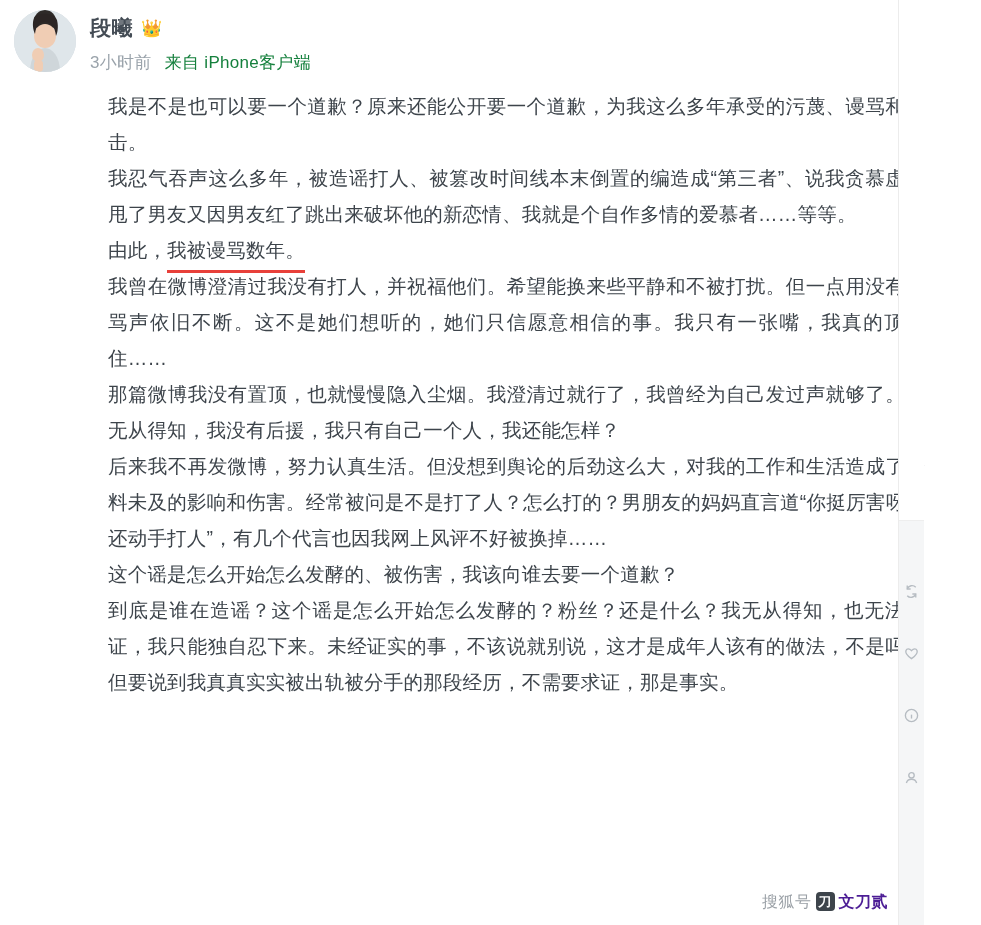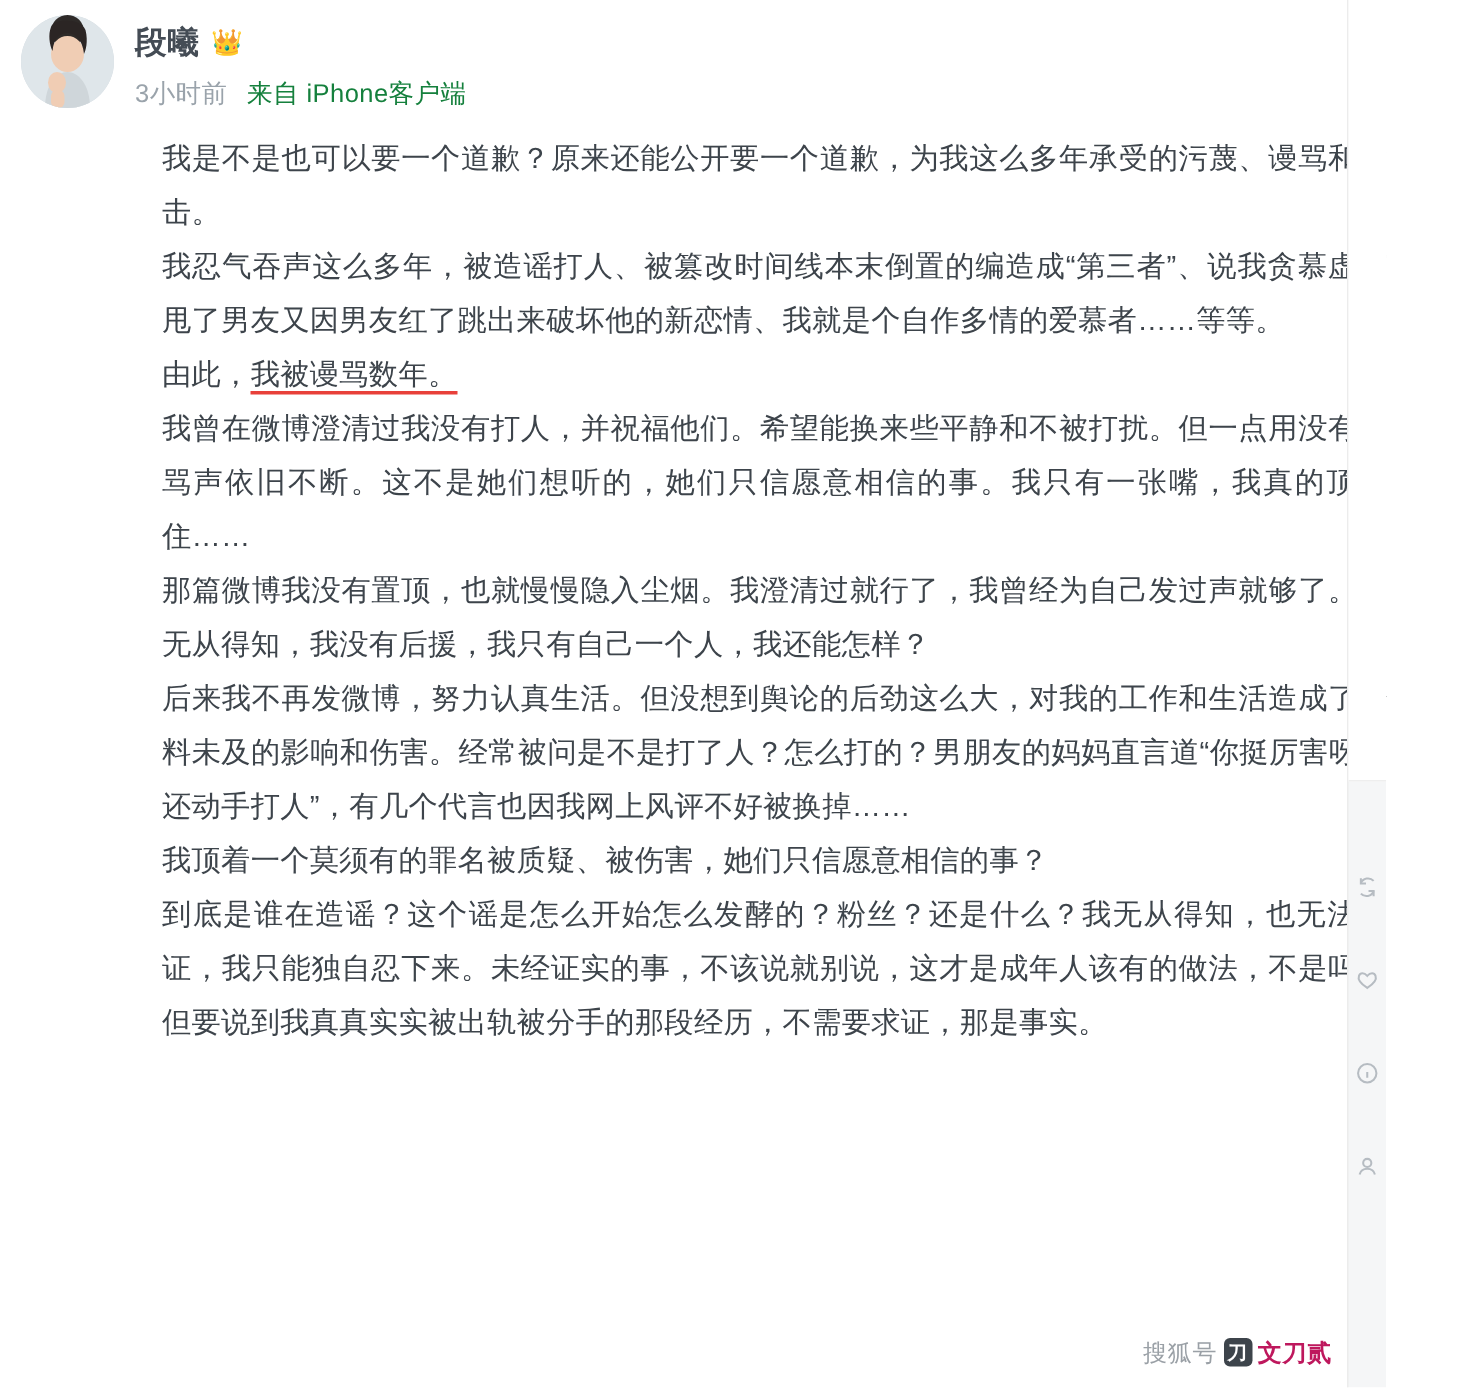--- a/index.html
+++ b/index.html
@@ -87,21 +87,21 @@
   .post-body p {
     margin: 0;
   }
   .hl {
     position: relative;
     display: inline;
     background-image: linear-gradient(to top, #e8403a 0, #e8403a 2.5px, transparent 2.5px);
     background-repeat: no-repeat;
     background-position: 0 100%;
     background-size: 100% 100%;
-    padding-bottom: 2px;
+    padding-bottom: 12px;
   }
   
   .rail {
     position: absolute;
     right: 0;
     top: 0;
     width: 26px;
     height: 925px;
     background: #f5f6f7;
     border-left: 1px solid #ececec;
@@ -152,21 +152,21 @@
     width: 19px;
     height: 19px;
     border-radius: 4px;
     background: #3d444b;
     color: #ffffff;
     font-size: 13px;
     margin: 0 4px;
     font-weight: bold;
   }
   .wm-name {
-    color: #be185d;
+    color: #4c1d95;
     font-weight: bold;
     font-size: 16px;
   }
 </style>
 </head>
 <body>
 
 <div id="app">
 
   <div class="post">
@@ -195,21 +195,21 @@
       </div>
     </div>
 
     <div class="post-body">
       <p>我是不是也可以要一个道歉？原来还能公开要一个道歉，为我这么多年承受的污蔑、谩骂和攻击。</p>
       <p>我忍气吞声这么多年，被造谣打人、被篡改时间线本末倒置的编造成“第三者”、说我贪慕虚荣甩了男友又因男友红了跳出来破坏他的新恋情、我就是个自作多情的爱慕者……等等。</p>
       <p><span>由此，</span><span class="hl">我被谩骂数年。</span></p>
       <p>我曾在微博澄清过我没有打人，并祝福他们。希望能换来些平静和不被打扰。但一点用没有，骂声依旧不断。这不是她们想听的，她们只信愿意相信的事。我只有一张嘴，我真的顶不住……</p>
       <p>那篇微博我没有置顶，也就慢慢隐入尘烟。我澄清过就行了，我曾经为自己发过声就够了。我无从得知，我没有后援，我只有自己一个人，我还能怎样？</p>
       <p>后来我不再发微博，努力认真生活。但没想到舆论的后劲这么大，对我的工作和生活造成了始料未及的影响和伤害。经常被问是不是打了人？怎么打的？男朋友的妈妈直言道“你挺厉害呀！还动手打人”，有几个代言也因我网上风评不好被换掉……</p>
-      <p>我顶着一个莫须有的罪名被质疑、被伤害，她们只信愿意相信的事？</p>
+      <p>这个谣是怎么开始怎么发酵的、被伤害，我该向谁去要一个道歉？</p>
       <p>到底是谁在造谣？这个谣是怎么开始怎么发酵的？粉丝？还是什么？我无从得知，也无法求证，我只能独自忍下来。未经证实的事，不该说就别说，这才是成年人该有的做法，不是吗？但要说到我真真实实被出轨被分手的那段经历，不需要求证，那是事实。</p>
     </div>
 
   </div>
 
   <div class="rail">
     <div class="rail-top"></div>
     <div class="rail-icons">
       <div class="rail-icon">
         <svg width="17" height="17" viewBox="0 0 20 20" fill="none" stroke="#b6bcc2" stroke-width="1.6">

